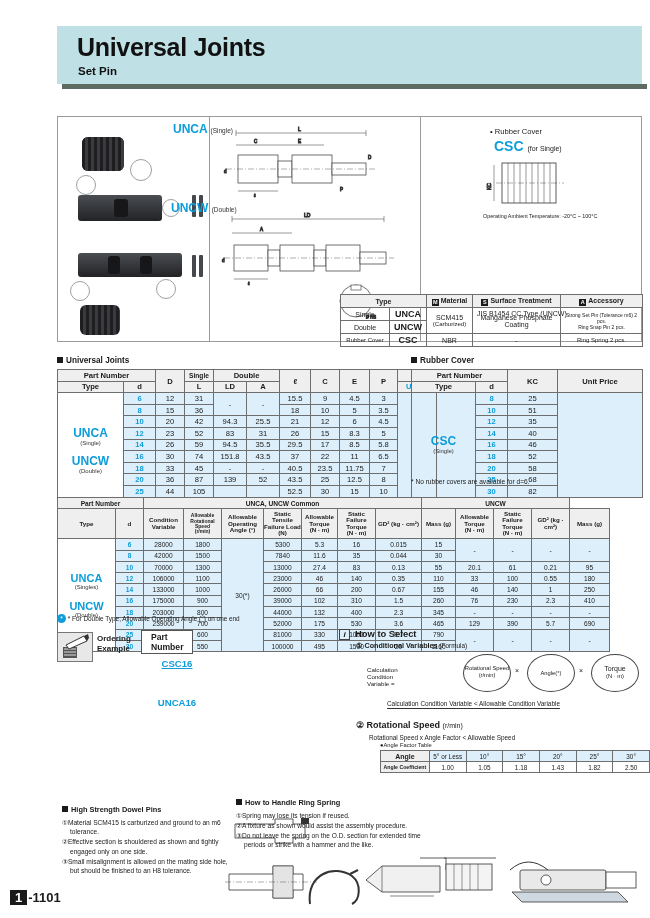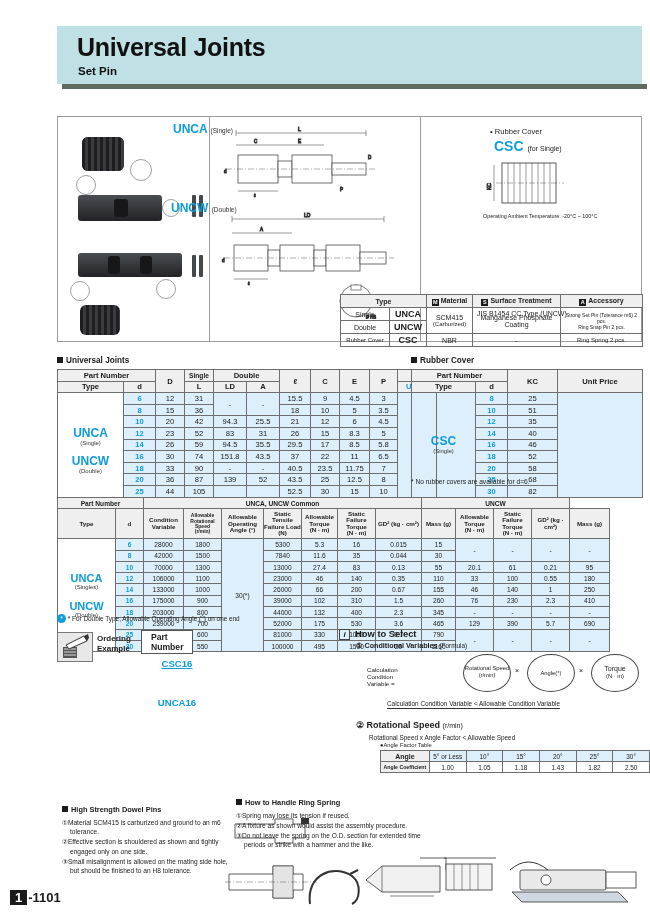--- a/index.html
+++ b/index.html
@@ -393,21 +393,21 @@
           <td class="cyan">151.8</td>
           <td class="cyan">43.5</td>
           <td class="cyan">37</td>
           <td class="cyan">22</td>
           <td class="cyan">11</td>
           <td class="cyan">6.5</td>
         </tr>
         <tr>
           <td class="cyan dblue">18</td>
           <td class="cyan">33</td>
-          <td class="cyan">90</td>
+          <td class="cyan">45</td>
           <td class="cyan">-</td>
           <td class="cyan">-</td>
           <td class="cyan">40.5</td>
           <td class="cyan">23.5</td>
           <td class="cyan">11.75</td>
           <td class="cyan">7</td>
         </tr>
         <tr>
           <td class="cyan dblue">20</td>
           <td class="cyan">36</td>

